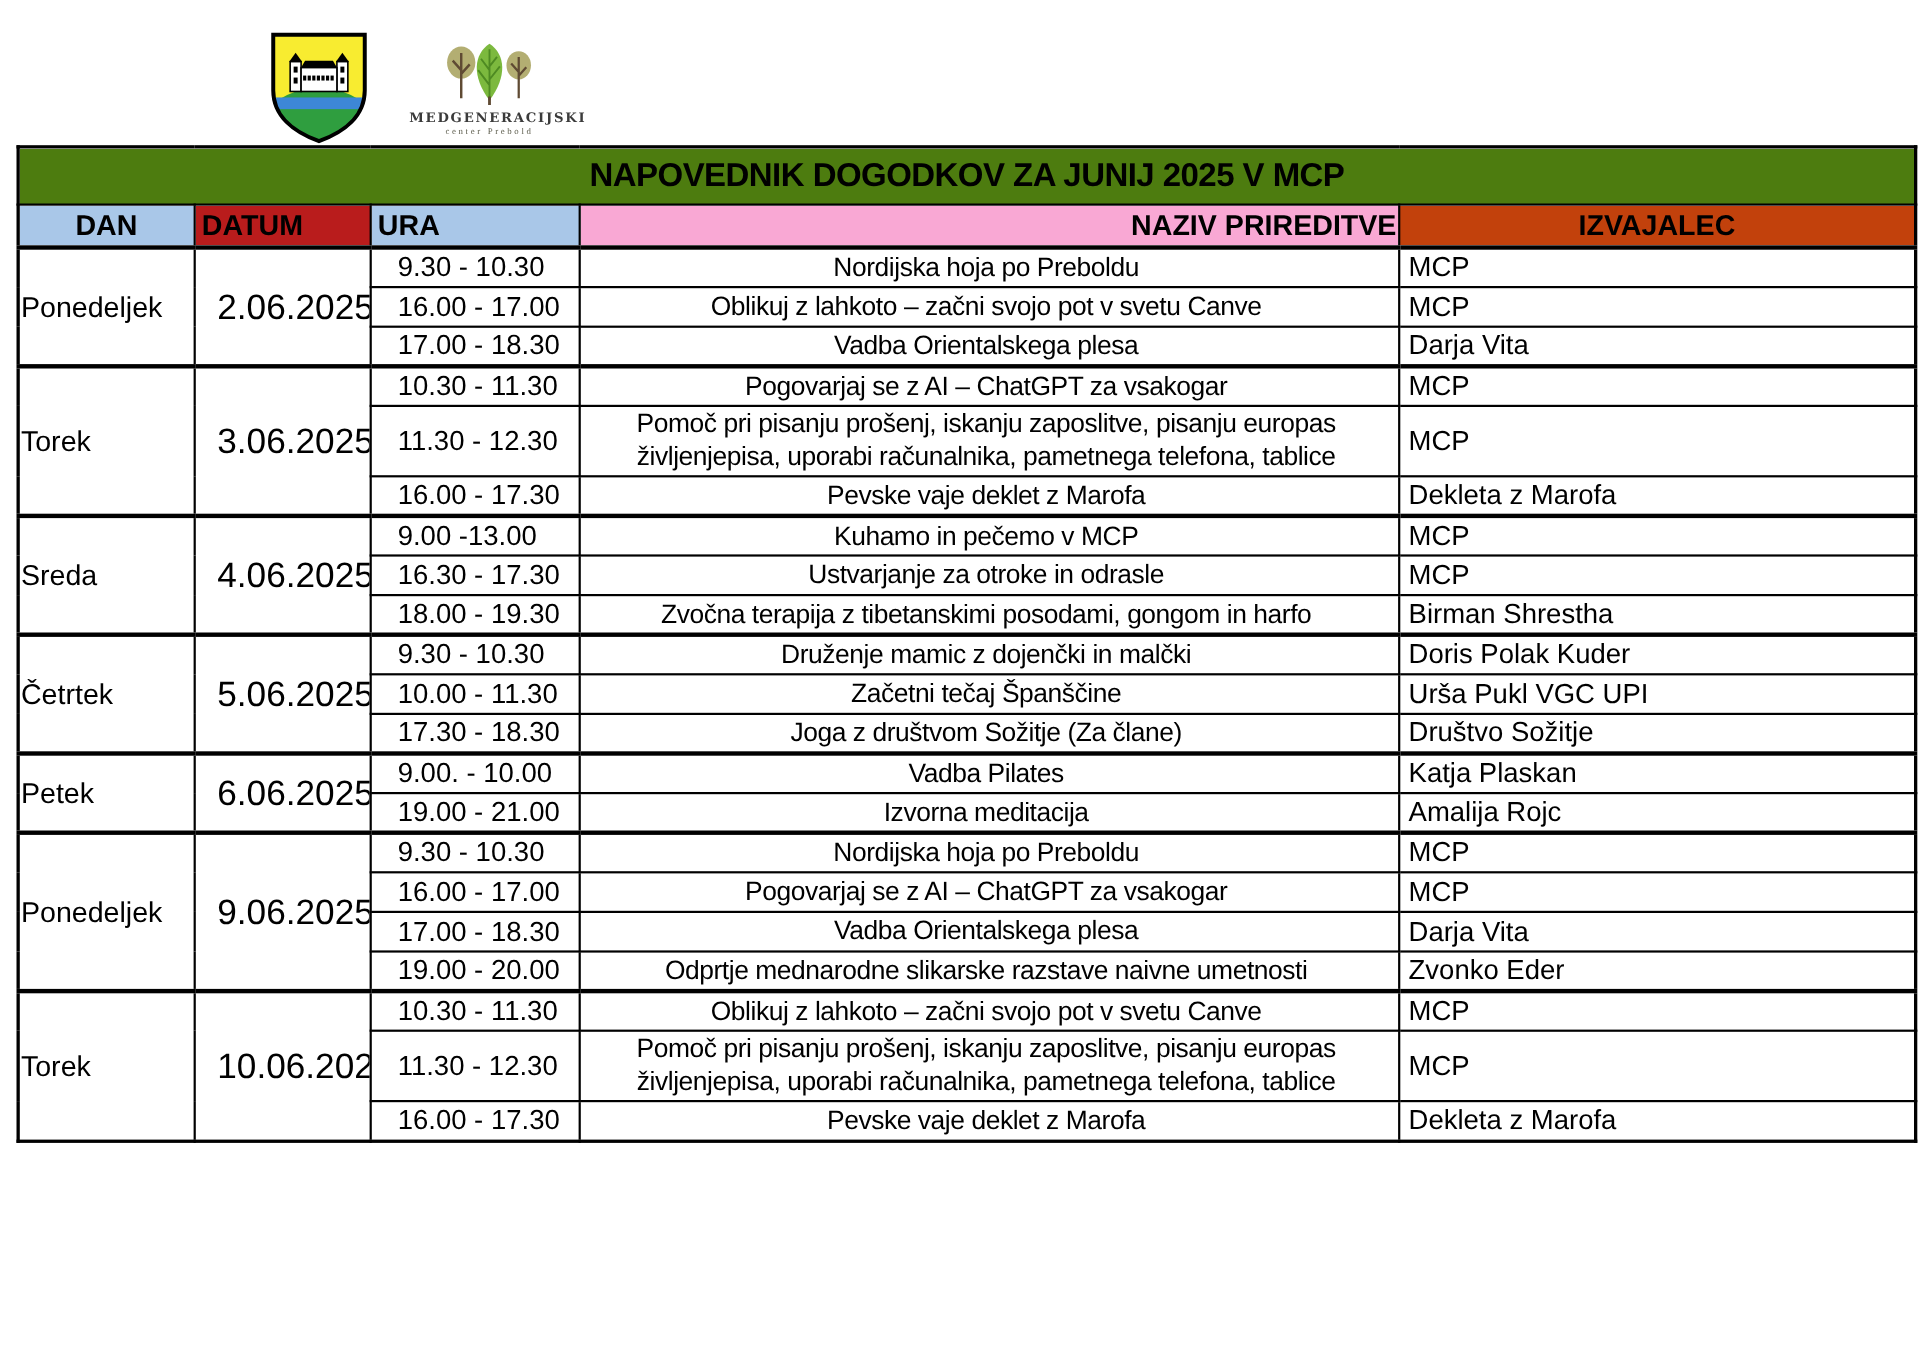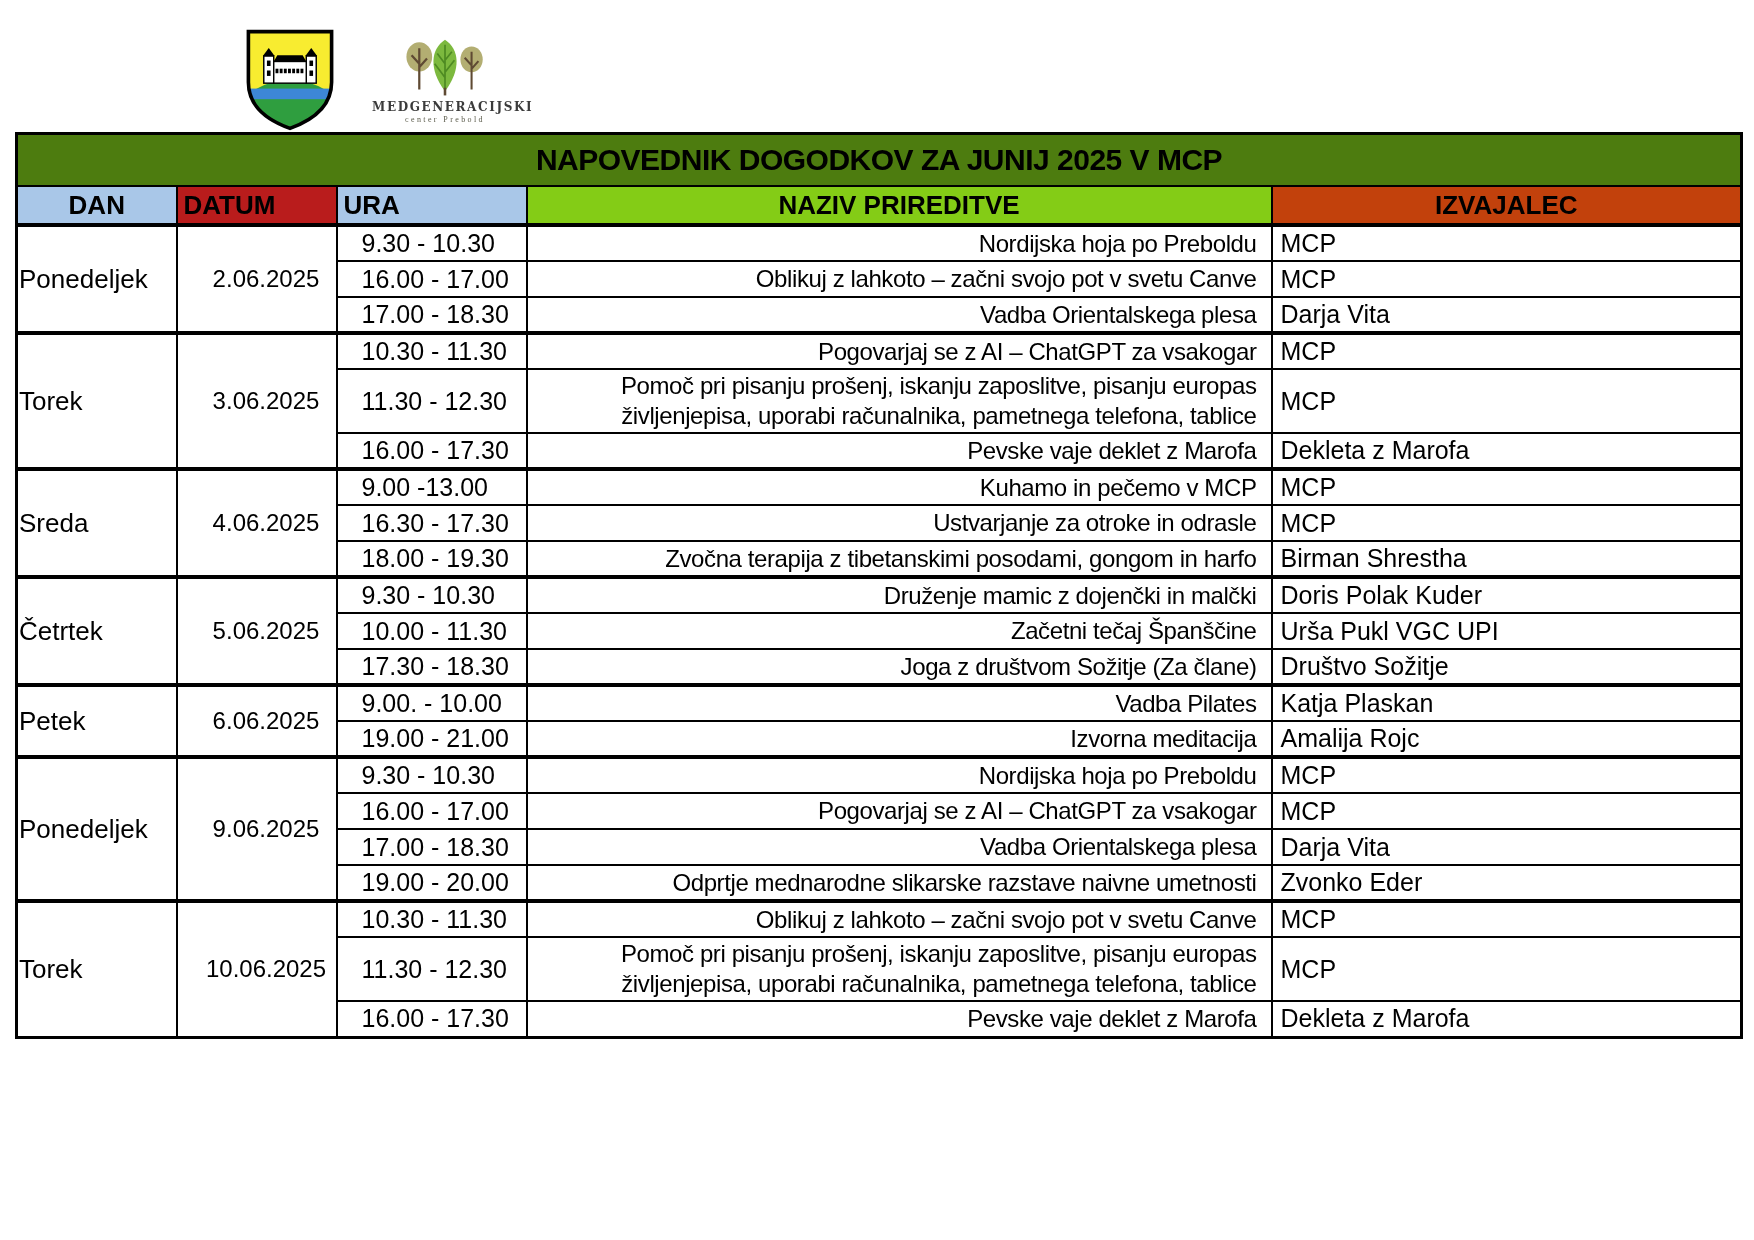--- a/index.html
+++ b/index.html
@@ -27,23 +27,23 @@
   .schedule th,.schedule td{border:2px solid #000;vertical-align:middle;overflow:hidden;}
   .title-cell{
     height:48px;text-align:center;font-weight:bold;font-size:30px;
     letter-spacing:-0.5px;
   }
   .header-row th{height:34px;font-weight:bold;font-size:26px;text-align:center;}
   .header-row th.ha-left{text-align:left;padding-left:6px;}
   tr.event-row{height:36px;}
   tr.group-start td{border-top:4px solid #000;}
   td.td-dan{font-size:26px;}
-  td.td-datum{text-align:center;font-size:24px;padding-left:20px;}
+  td.td-datum{text-align:center;font-size:32px;padding-left:20px;}
   td.td-ura{text-align:left;font-size:25px;padding:1px 4px 1px 24px;white-space:nowrap;}
-  td.td-naziv{text-align:right;font-size:24px;letter-spacing:-0.4px;padding:1px 14px 1px 9px;line-height:1.25;}
+  td.td-naziv{text-align:center;font-size:24px;letter-spacing:-0.4px;padding:1px 14px 1px 9px;line-height:1.25;}
   td.td-izv{text-align:left;font-size:25px;padding:1px 4px 1px 8px;}
 </style>
 </head>
 <body>
 
 <svg class="coa" viewBox="0 0 100 115">
   <defs>
     <clipPath id="shieldClip">
       <path d="M4,4 H96 V60 C96 86 75 102 50 111 C25 102 4 86 4 60 Z"></path>
     </clipPath>
@@ -101,21 +101,21 @@
       <col style="width:470px">
   </colgroup>
   <thead>
     <tr>
       <th class="title-cell" colspan="5" style="background: #4d7c0f;">NAPOVEDNIK DOGODKOV ZA JUNIJ 2025 V MCP</th>
     </tr>
     <tr class="header-row">
       <th style="background: rgb(169, 199, 232);">DAN</th>
       <th class="ha-left" style="background: #b91c1c;">DATUM</th>
       <th class="ha-left" style="background: rgb(169, 199, 232);">URA</th>
-      <th style="background: #84cc16;">NAZIV PRIREDITVE</th>
+      <th style="background: #f9a8d4; text-align: right;">NAZIV PRIREDITVE</th>
       <th style="background: #c2410c;">IZVAJALEC</th>
     </tr>
   </thead>
   <tbody id="events-body">
       <tr class="event-row group-start">
         <td class="td-dan" rowspan="3">Ponedeljek</td>
         <td class="td-datum" rowspan="3">2.06.2025</td>
         <td class="td-ura">9.30 - 10.30</td>
         <td class="td-naziv">Nordijska hoja po Preboldu</td>
         <td class="td-izv">MCP</td>

